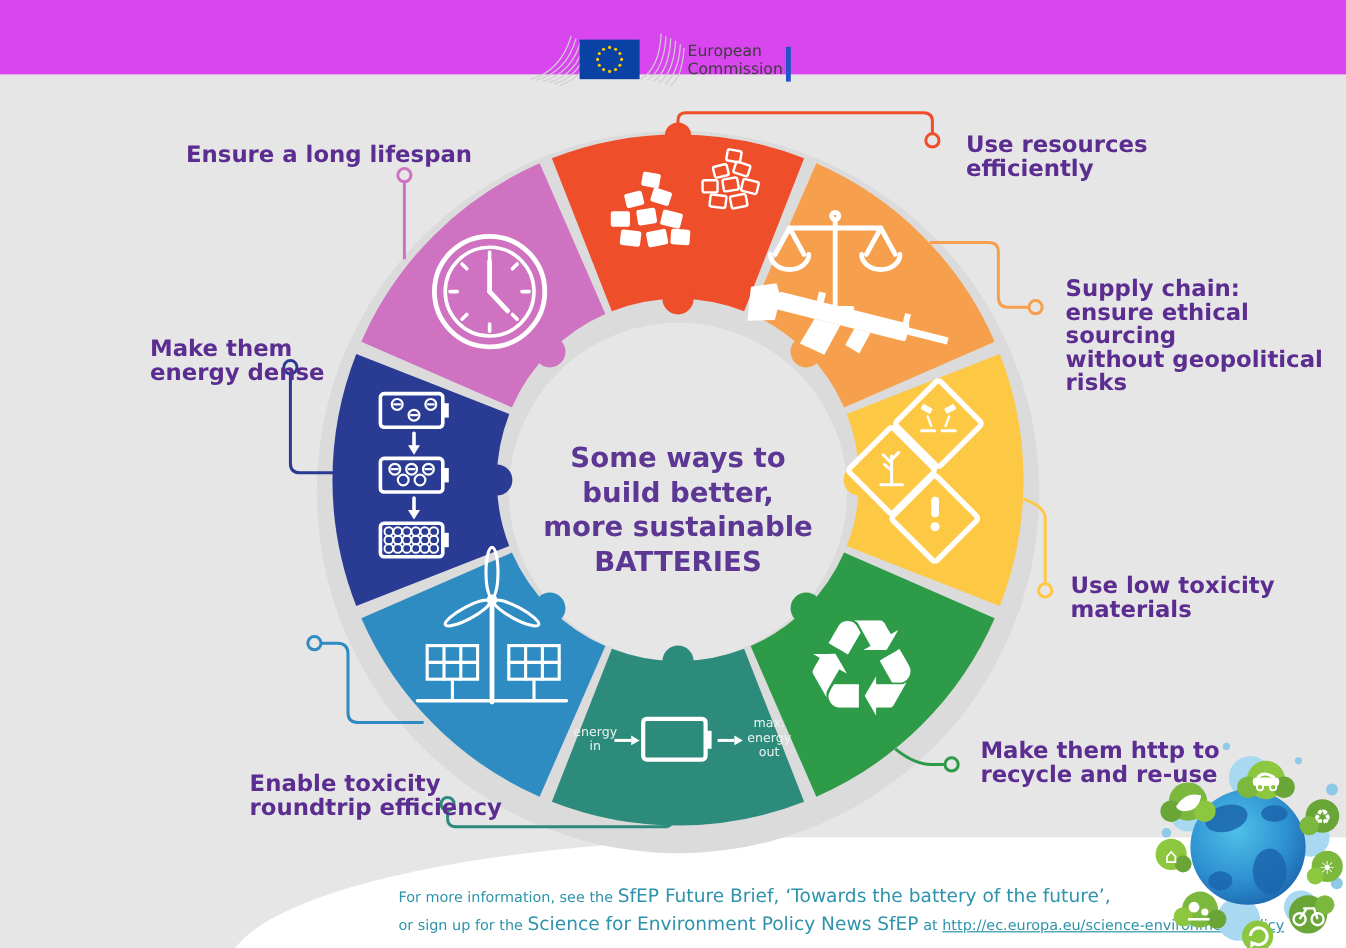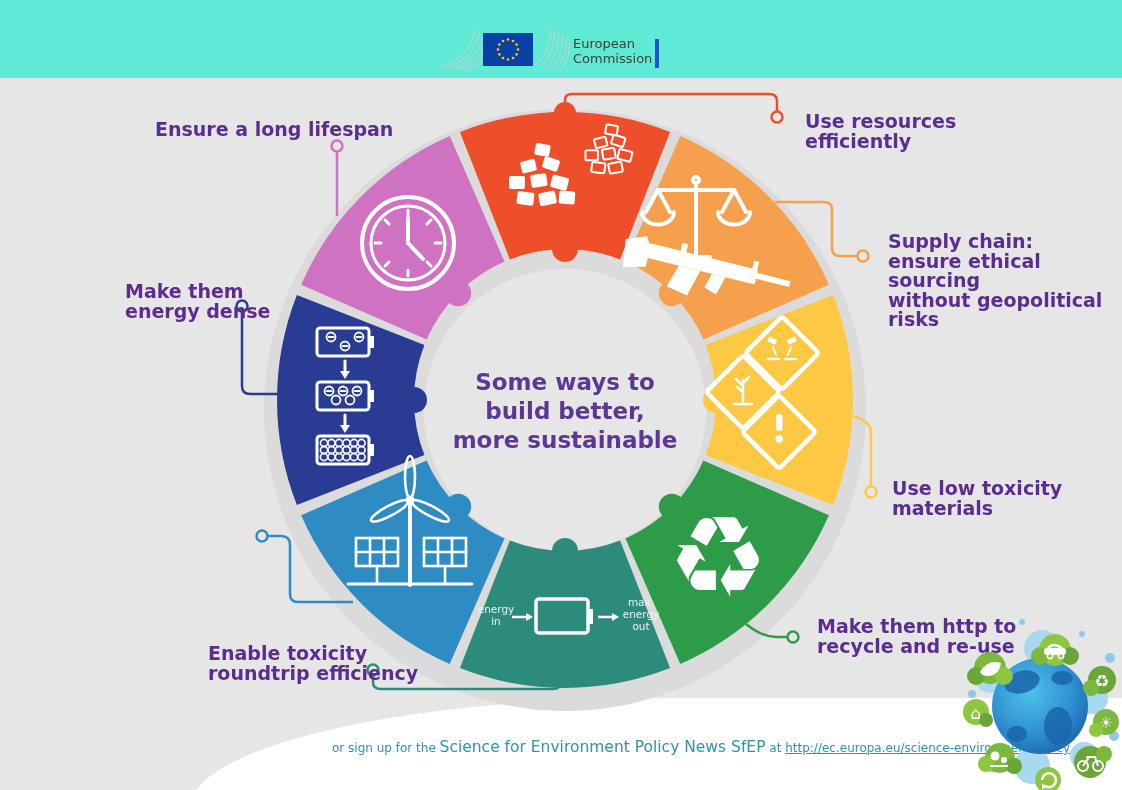--- a/index.html
+++ b/index.html
@@ -1,19 +1,19 @@
 <!DOCTYPE html>
 <html><head>
 <meta charset="utf-8">
 <style>
   html,body{margin:0;padding:0;}
   #stage{position:relative;width:1122px;height:790px;background:#e7e6e6;overflow:hidden;
          font-family:"DejaVu Sans", sans-serif;}
   
-  #header{position:absolute;left:0;top:0;width:1122px;height:78px;background:#5eead4;}
+  #header{position:absolute;left:0;top:0;width:1122px;height:62px;background:#d946ef;}
   #ec-logo-svg{position:absolute;left:440px;top:16px;}
   #ec-text{position:absolute;left:573px;top:36px;font-size:13px;color:#3d3d3d;line-height:15px;}
   #ec-bar{position:absolute;left:655px;top:39px;width:4px;height:29px;background:#1e55c8;}
   
   #white-sweep{position:absolute;left:190px;top:698px;width:1000px;height:160px;background:#ffffff;
                border-top-left-radius:470px 110px;}
   
   #wheel{position:absolute;left:0;top:0;}
   
   .title{position:absolute;left:440px;top:336px;width:250px;text-align:center;
@@ -301,38 +301,42 @@
         <path d="M337,152 V216"></path>
           <circle cx="337" cy="146" r="5.5"></circle>
       </g>
     </g>
   </svg>
 
   <div class="title">
     <div>Some ways to</div>
     <div>build better,</div>
     <div>more sustainable</div>
+    <div>BATTERIES</div>
   </div>
 
   <div class="wlabel" style="left:805px;top:112px">Use resources
 efficiently</div>
   <div class="wlabel" style="left:888px;top:232px">Supply chain:
 ensure ethical sourcing
 without geopolitical risks</div>
   <div class="wlabel" style="left:892px;top:479px">Use low toxicity
 materials</div>
   <div class="wlabel" style="left:817px;top:617px">Make them http to
 recycle and re-use</div>
   <div class="wlabel" style="left:208px;top:644px">Enable toxicity
 roundtrip efficiency</div>
   <div class="wlabel" style="left:125px;top:282px">Make them
 energy dense</div>
   <div class="wlabel" style="left:155px;top:120px">Ensure a long lifespan</div>
 
   <div class="footer">
+    <div>
+      <span class="f-small">For more information, see the </span><span class="f-big">SfEP Future Brief, ‘Towards the battery of the future’,</span>
+    </div>
     <div>
       <span class="f-small">or sign up for the </span><span class="f-big">Science for Environment Policy News SfEP</span><span class="f-small"> at </span><a class="f-link">http://ec.europa.eu/science-environment-policy</a>
     </div>
   </div>
 
   <svg id="earth-svg" width="160" height="184">
     <defs>
       <radialGradient id="gradEarth" cx="40%" cy="35%" r="75%">
         <stop offset="0%" stop-color="#4fc1e9"></stop>
           <stop offset="60%" stop-color="#2d8fd0"></stop>

